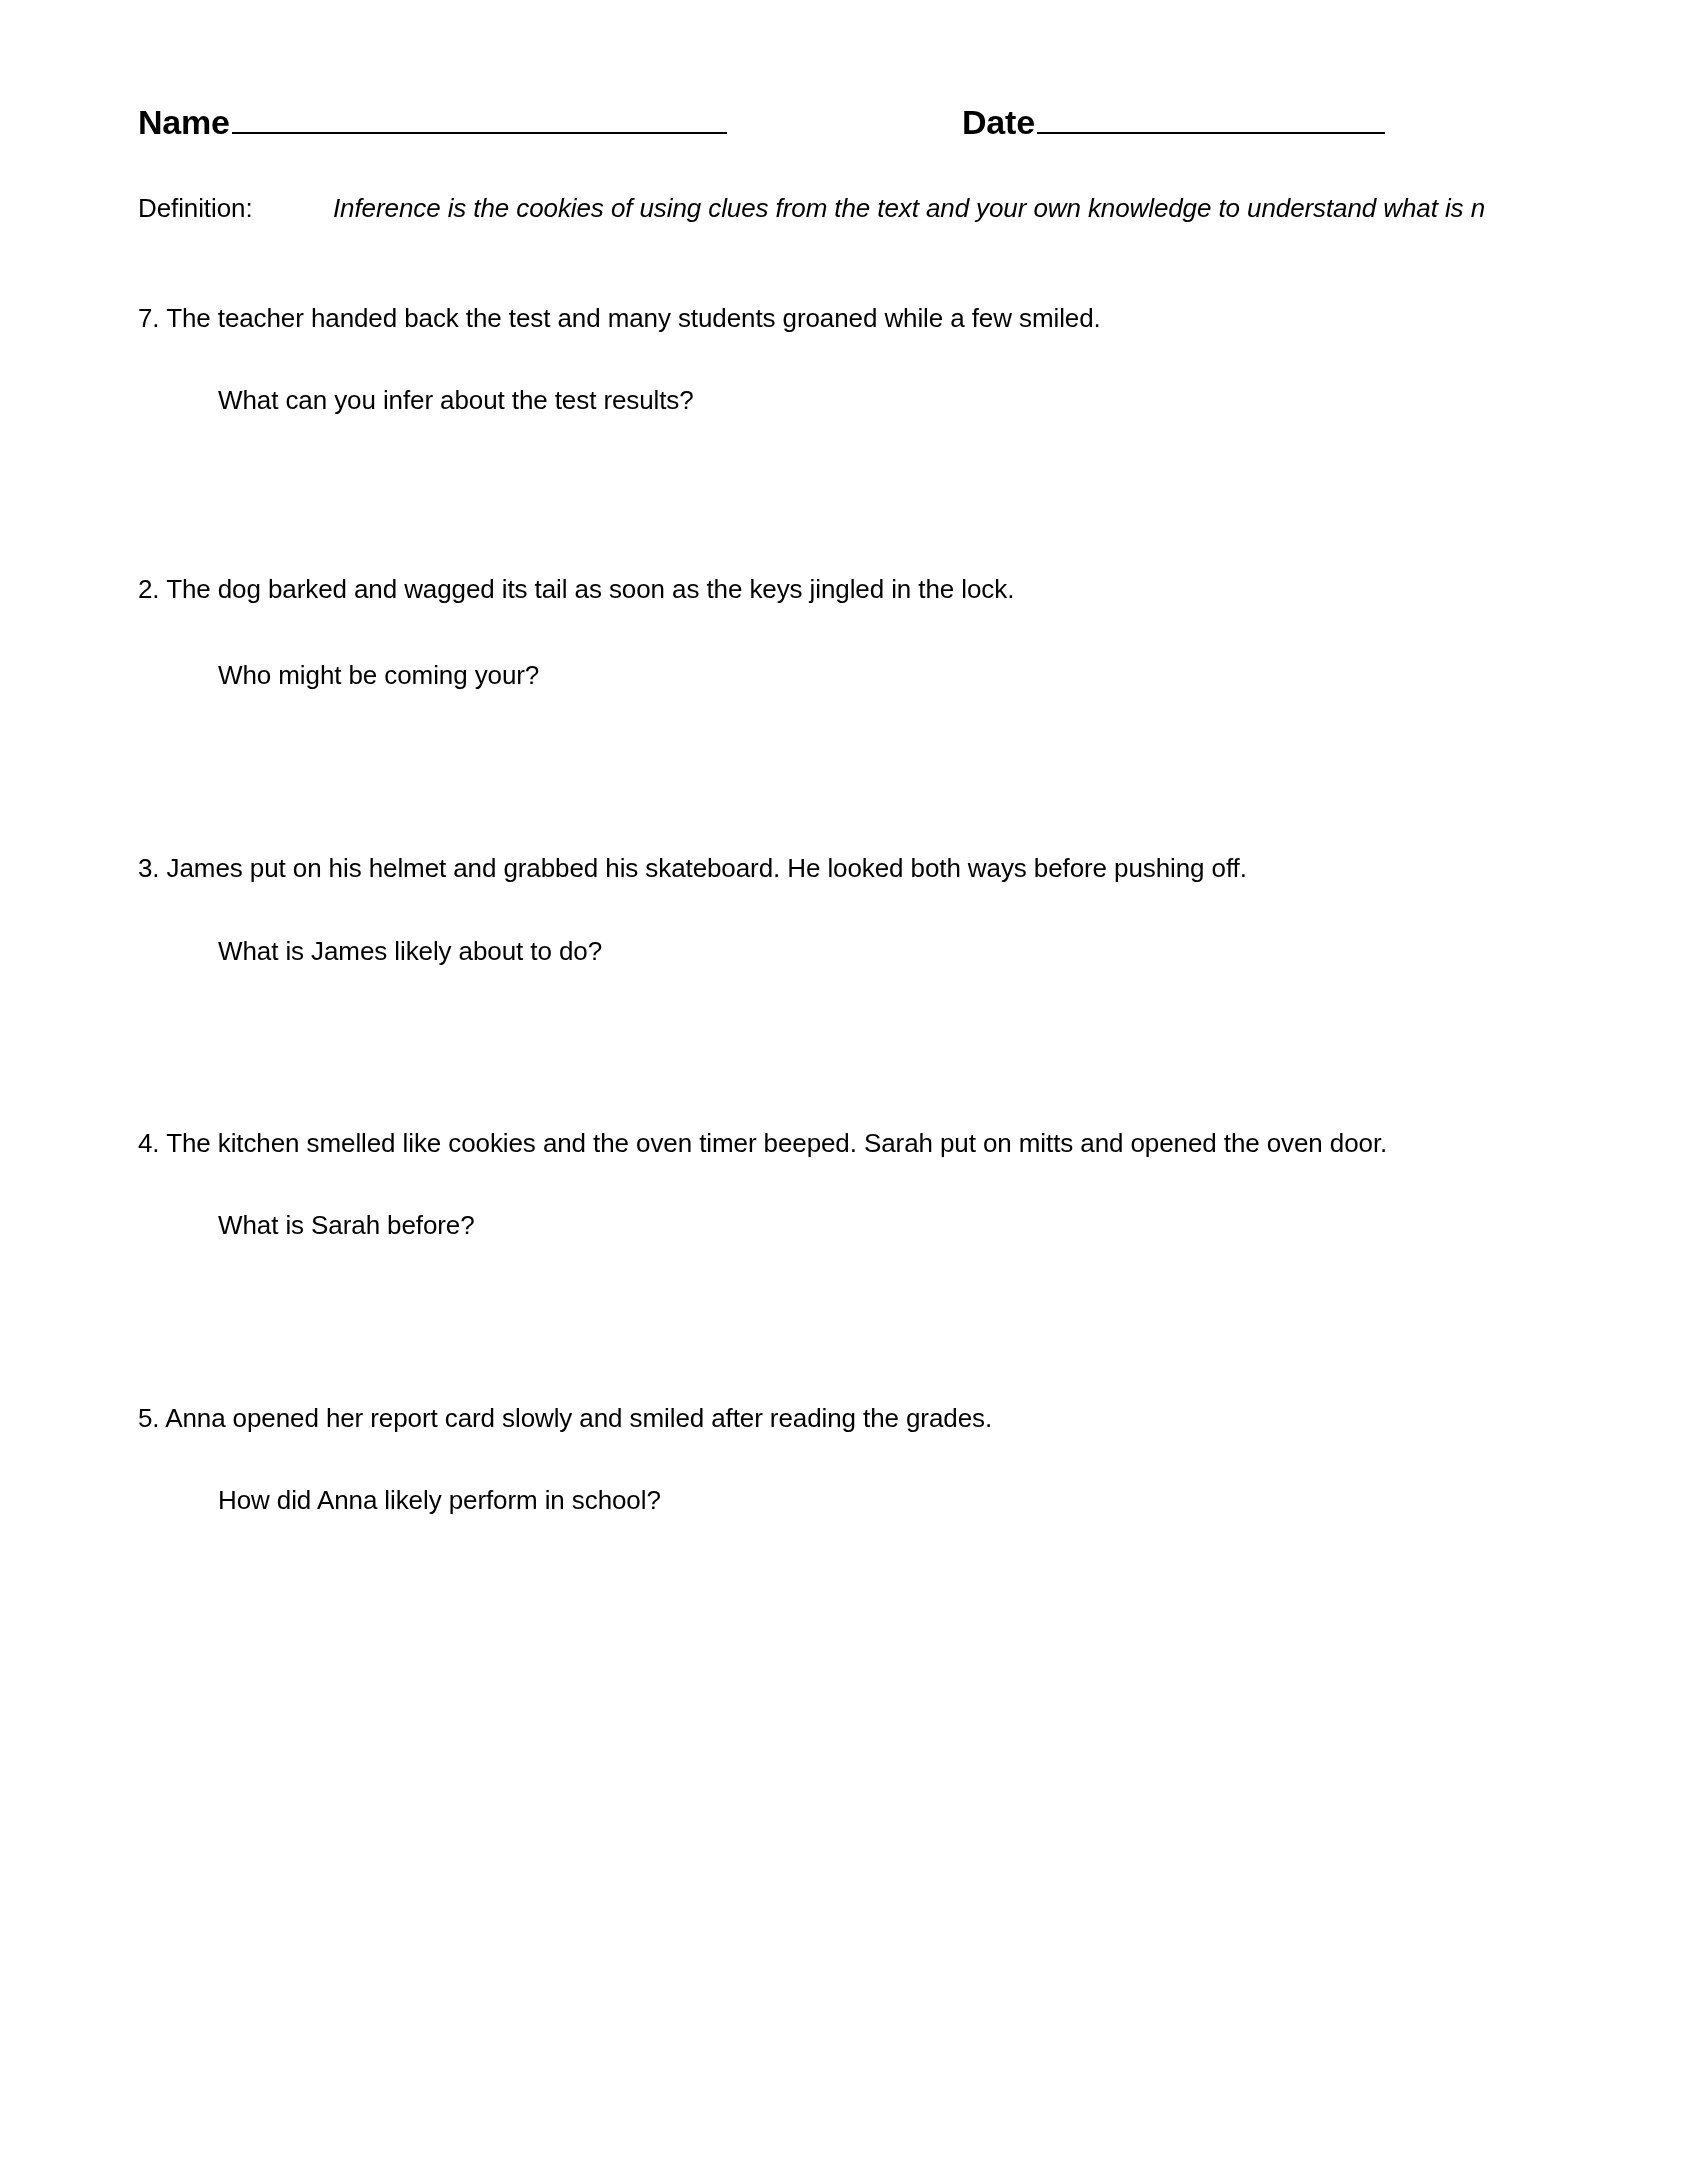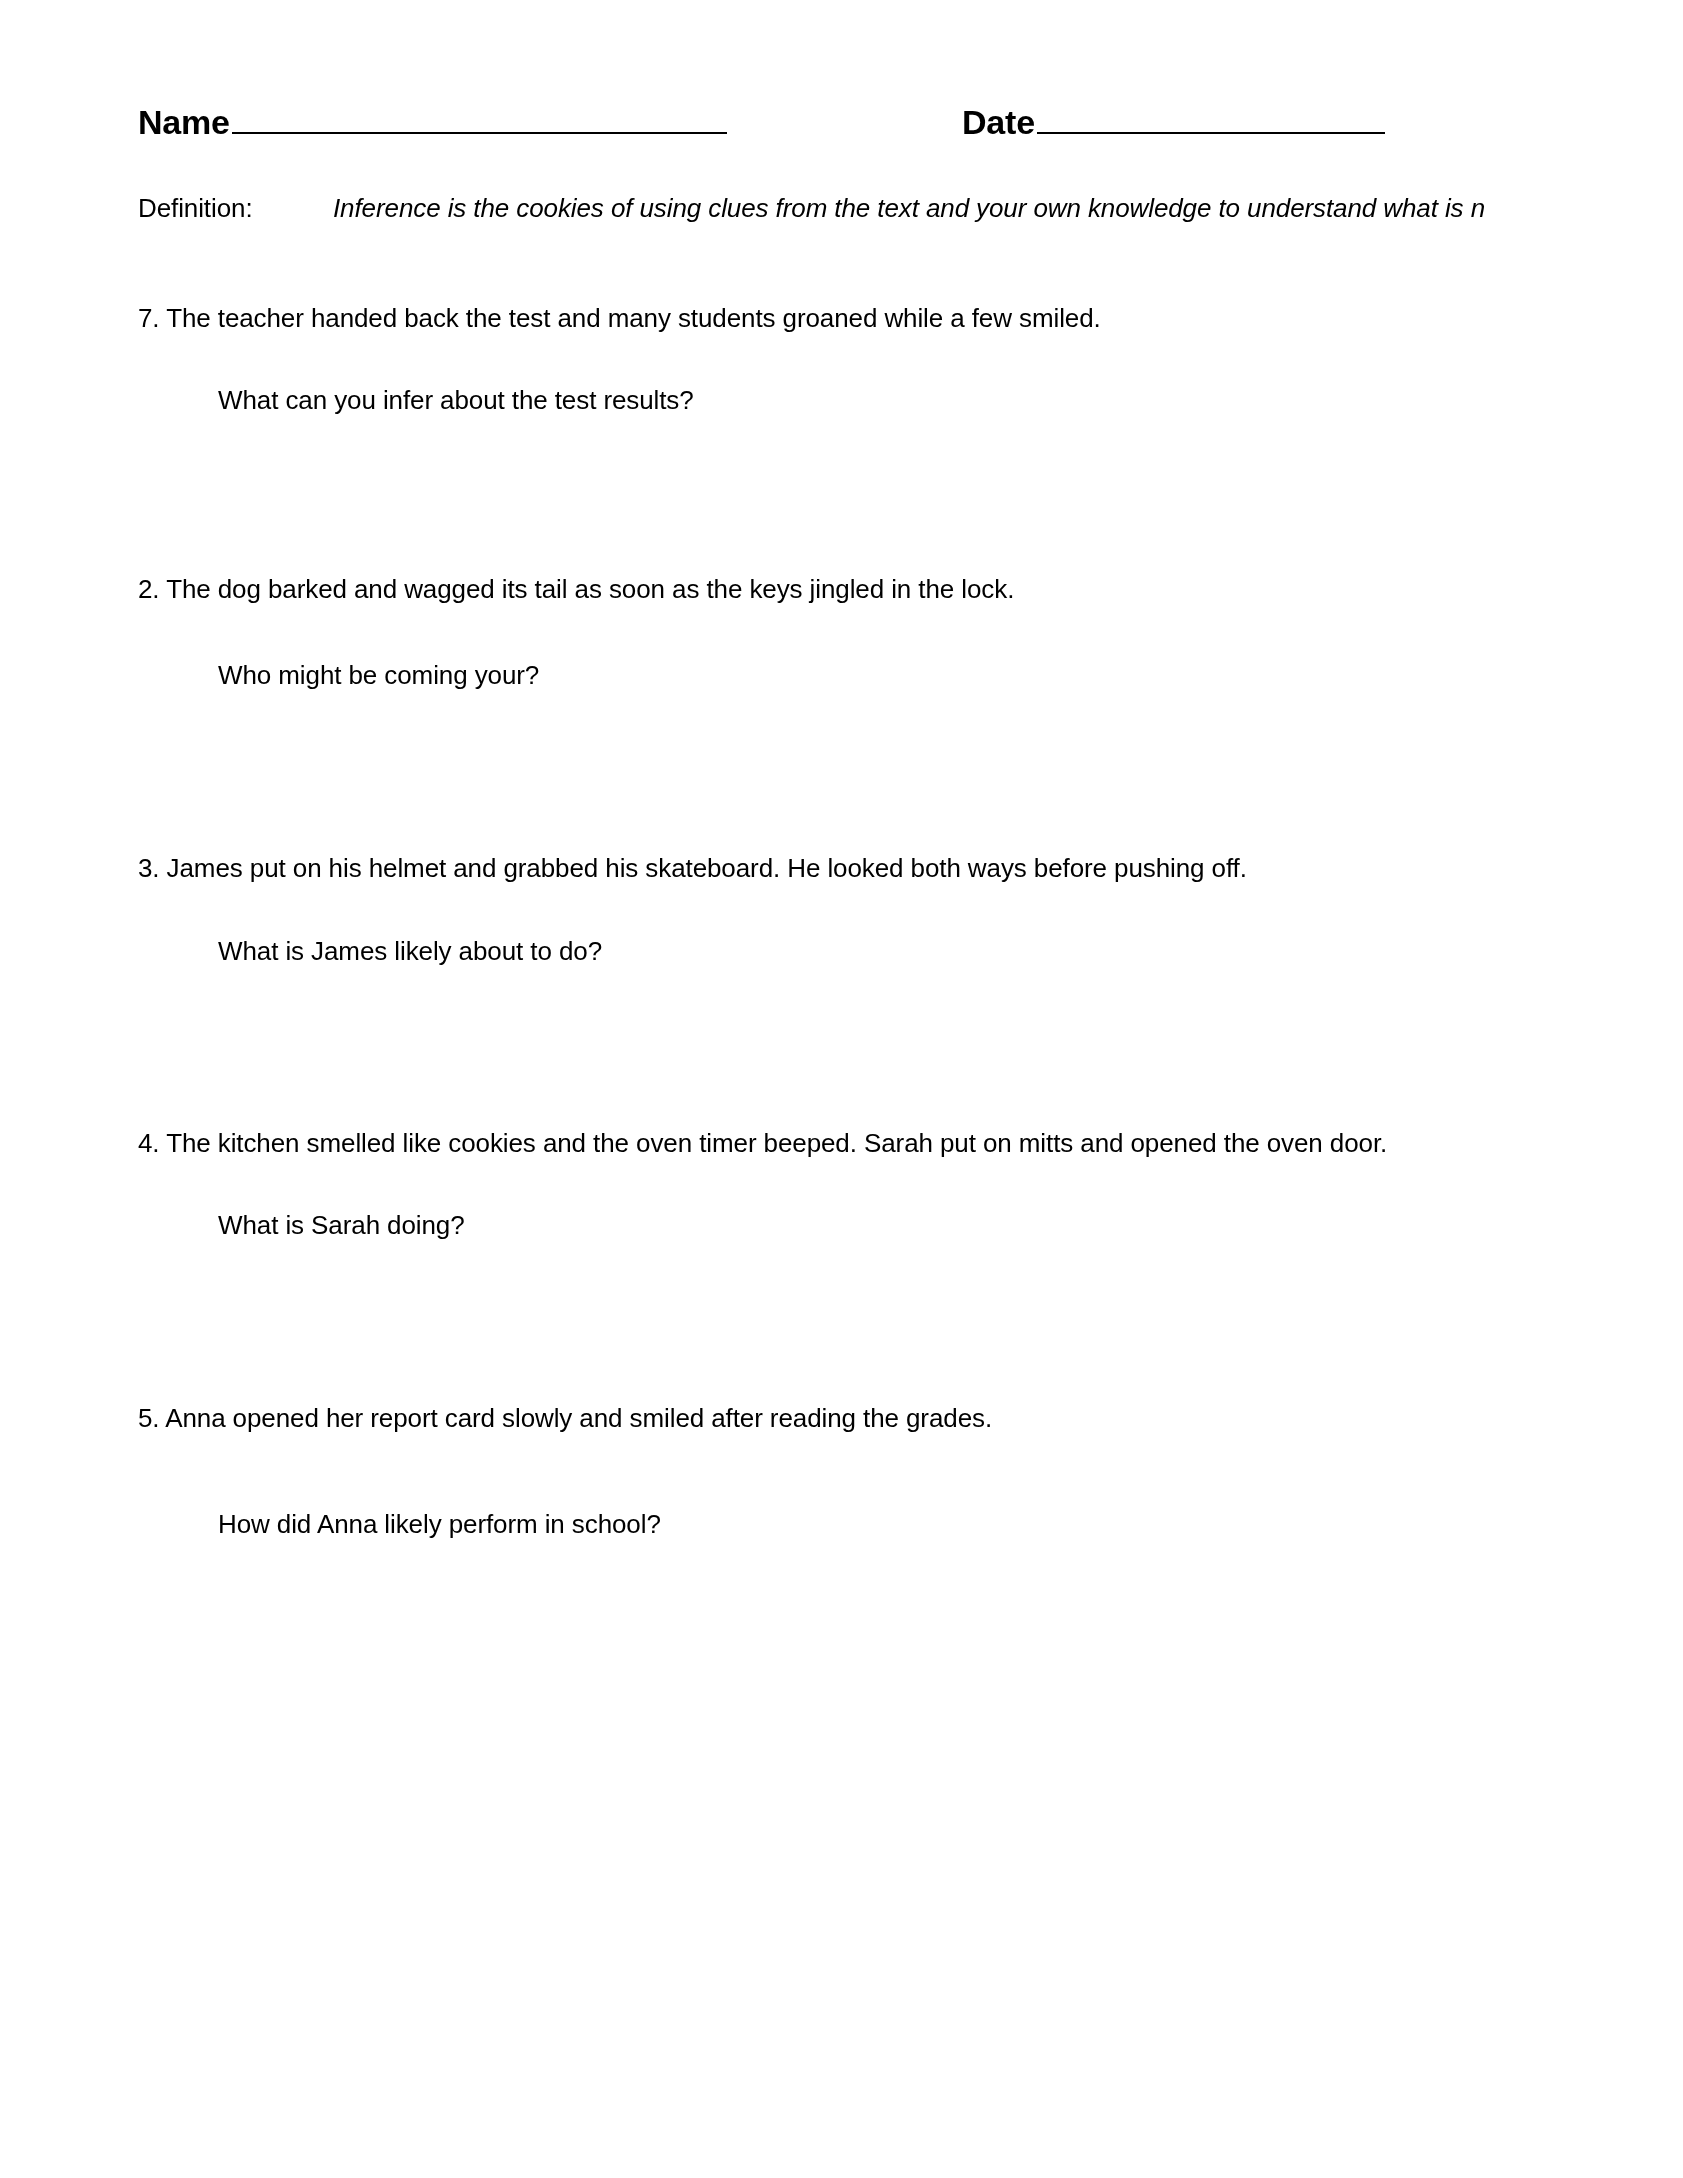--- a/index.html
+++ b/index.html
@@ -30,19 +30,19 @@
   <div class="abs body-text" style="left:138px; top:305px;">7. The teacher handed back the test and many students groaned while a few smiled.</div>
   <div class="abs body-text" style="left:218px; top:387px;text-align:center;">What can you infer about the test results?</div>
 
   <div class="abs body-text" style="left:138px; top:576px;">2. The dog barked and wagged its tail as soon as the keys jingled in the lock.</div>
   <div class="abs body-text" style="left:218px; top:662px;">Who might be coming your?</div>
 
   <div class="abs body-text" style="left:138px; top:855px;">3. James put on his helmet and grabbed his skateboard. He looked both ways before pushing off.</div>
   <div class="abs body-text" style="left:218px; top:938px;">What is James likely about to do?</div>
 
   <div class="abs body-text" style="left:138px; top:1130px;">4. The kitchen smelled like cookies and the oven timer beeped. Sarah put on mitts and opened the oven door.</div>
-  <div class="abs body-text" style="left:218px; top:1212px;">What is Sarah doing?</div>
+  <div class="abs body-text" style="left:218px; top:1212px;">What is Sarah before?</div>
 
   <div class="abs body-text" style="left:138px; top:1405px;">5. Anna opened her report card slowly and smiled after reading the grades.</div>
-  <div class="abs body-text" style="left:218px; top:1487px;margin-top:24px;">How did Anna likely perform in school?</div>
+  <div class="abs body-text" style="left:218px; top:1487px;">How did Anna likely perform in school?</div>
 
 </div>
 
 
 </body></html>

